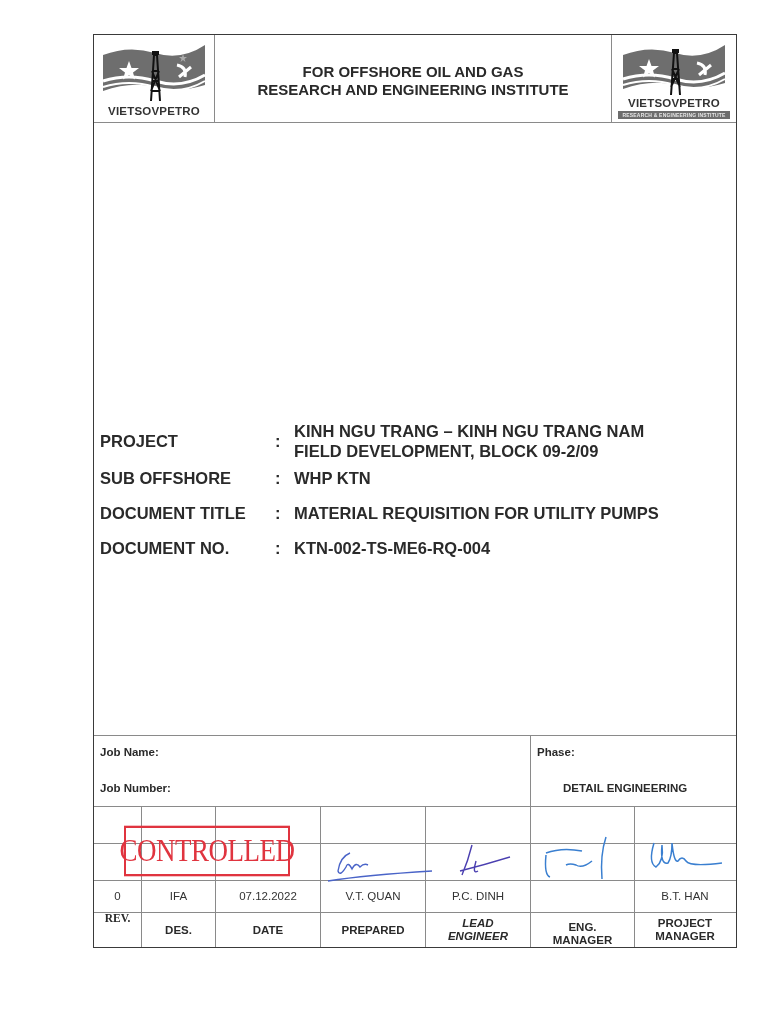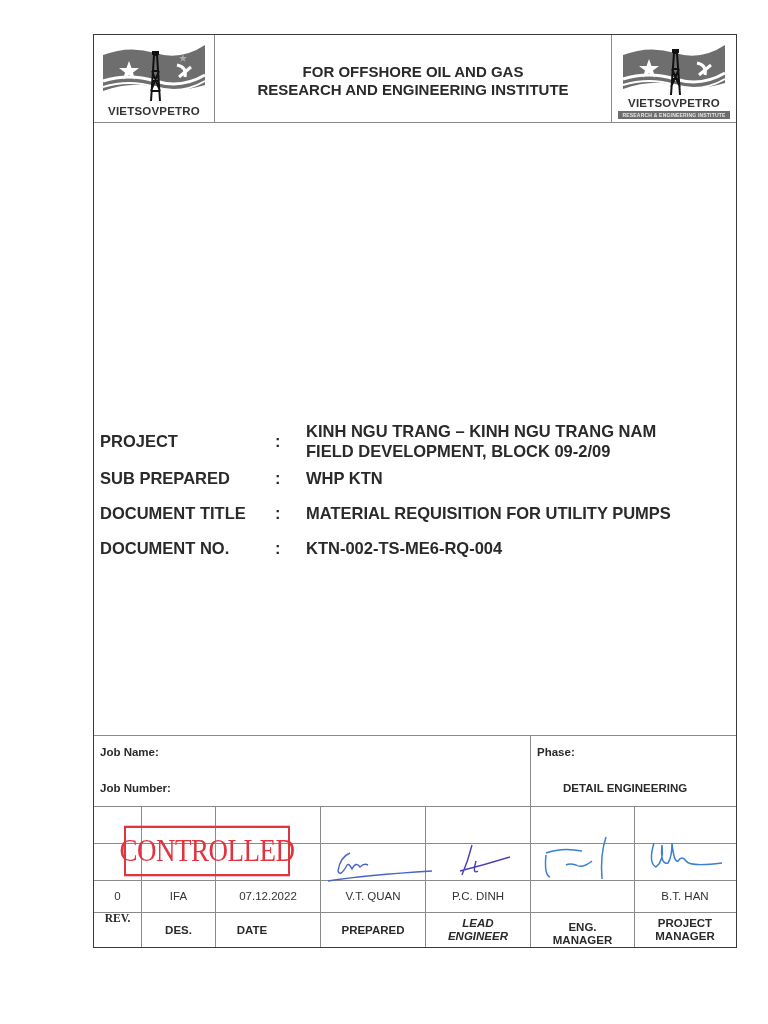--- a/index.html
+++ b/index.html
@@ -26,21 +26,21 @@
                    line-height: 8px; font-weight: bold; letter-spacing: 0.2px; }
 
     .institute-title { position: absolute; left: 121px; right: 125px; top: 28px;
                        text-align: center; font-weight: bold; font-size: 15px; line-height: 18px; color: #2a2a2a; }
 
     
     .info { position: absolute; left: 6px; top: 386px; width: 630px; font-weight: bold; color: #2a2a2a; }
     .info-row { position: absolute; left: 0; width: 100%; font-size: 16.5px; line-height: 20px; }
     .info-label { position: absolute; left: 0; }
     .info-colon { position: absolute; left: 175px; }
-    .info-value { position: absolute; left: 194px; width: 420px; margin-left: 12px; }
+    .info-value { position: absolute; left: 194px; width: 420px; }
 
     
     .job-table { position: absolute; left: 0; top: 700px; width: 100%; height: 72px;
                  border-top: 1px solid #8a8a8a; border-bottom: 1px solid #8a8a8a; box-sizing: border-box; }
     .job-divider { position: absolute; left: 436px; top: 0; bottom: 0; border-left: 1px solid #8a8a8a; }
     .small-label { position: absolute; font-weight: bold; font-size: 11.5px; color: #2a2a2a; }
 
     
     .rev-table { position: absolute; left: 0; top: 772px; width: 100%; height: 140px; }
     .hline { position: absolute; left: 0; right: 0; border-top: 1px solid #8a8a8a; }
@@ -99,21 +99,21 @@
   <div class="info">
     <div class="info-row" style="top:0px;">
       <span class="info-label" style="top:10px;">PROJECT</span>
       <span class="info-colon" style="top:10px;">:</span>
       <div class="info-value">
         <div>KINH NGU TRANG – KINH NGU TRANG NAM</div>
         <div>FIELD DEVELOPMENT, BLOCK 09-2/09</div>
       </div>
     </div>
     <div class="info-row" style="top:47px;">
-      <span class="info-label">SUB PREPARED</span>
+      <span class="info-label">SUB OFFSHORE</span>
       <span class="info-colon">:</span>
       <span class="info-value">WHP KTN</span>
     </div>
     <div class="info-row" style="top:82px;">
       <span class="info-label">DOCUMENT TITLE</span>
       <span class="info-colon">:</span>
       <span class="info-value">MATERIAL REQUISITION FOR UTILITY PUMPS</span>
     </div>
     <div class="info-row" style="top:117px;">
       <span class="info-label">DOCUMENT NO.</span>
@@ -159,21 +159,21 @@
 
     <div class="cell" style="left:0; width:47px; top:74px; height:31px;">0</div>
     <div class="cell" style="left:48px; width:73px; top:74px; height:31px;">IFA</div>
     <div class="cell" style="left:122px; width:104px; top:74px; height:31px;">07.12.2022</div>
     <div class="cell" style="left:227px; width:104px; top:74px; height:31px;">V.T. QUAN</div>
     <div class="cell" style="left:332px; width:104px; top:74px; height:31px;">P.C. DINH</div>
     <div class="cell" style="left:541px; width:100px; top:74px; height:31px;">B.T. HAN</div>
 
     <div class="cell bold" style="left:0; width:47px; top:94px; height:34px;font-family:Liberation Serif, serif;">REV.</div>
     <div class="cell bold" style="left:48px; width:73px; top:106px; height:34px;">DES.</div>
-    <div class="cell bold" style="left:106px; width:104px; top:106px; height:34px;">DATE</div>
+    <div class="cell bold" style="left:122px; width:104px; top:106px; height:34px;">DATE</div>
     <div class="cell bold" style="left:227px; width:104px; top:106px; height:34px;">PREPARED</div>
     <div class="cell bold" style="left:332px; width:104px; top:106px; height:34px; flex-direction:column;font-style:italic;">
       <span>LEAD</span>
       <span>ENGINEER</span>
     </div>
     <div class="cell bold" style="left:437px; width:103px; top:106px; height:34px; flex-direction:column;justify-content:flex-end;">
       <span>ENG.</span>
       <span>MANAGER</span>
     </div>
     <div class="cell bold" style="left:541px; width:100px; top:106px; height:34px; flex-direction:column;">

